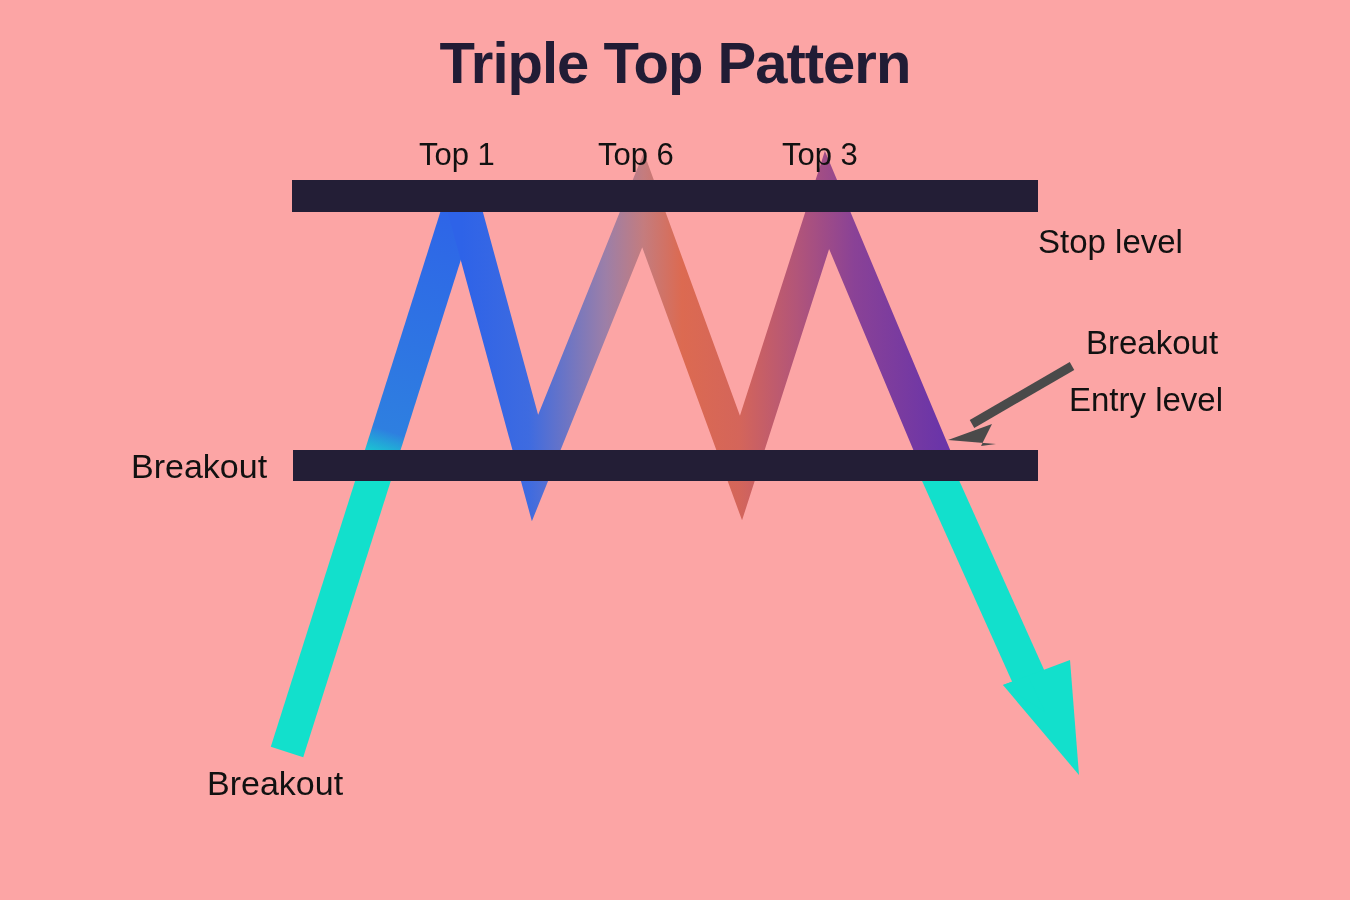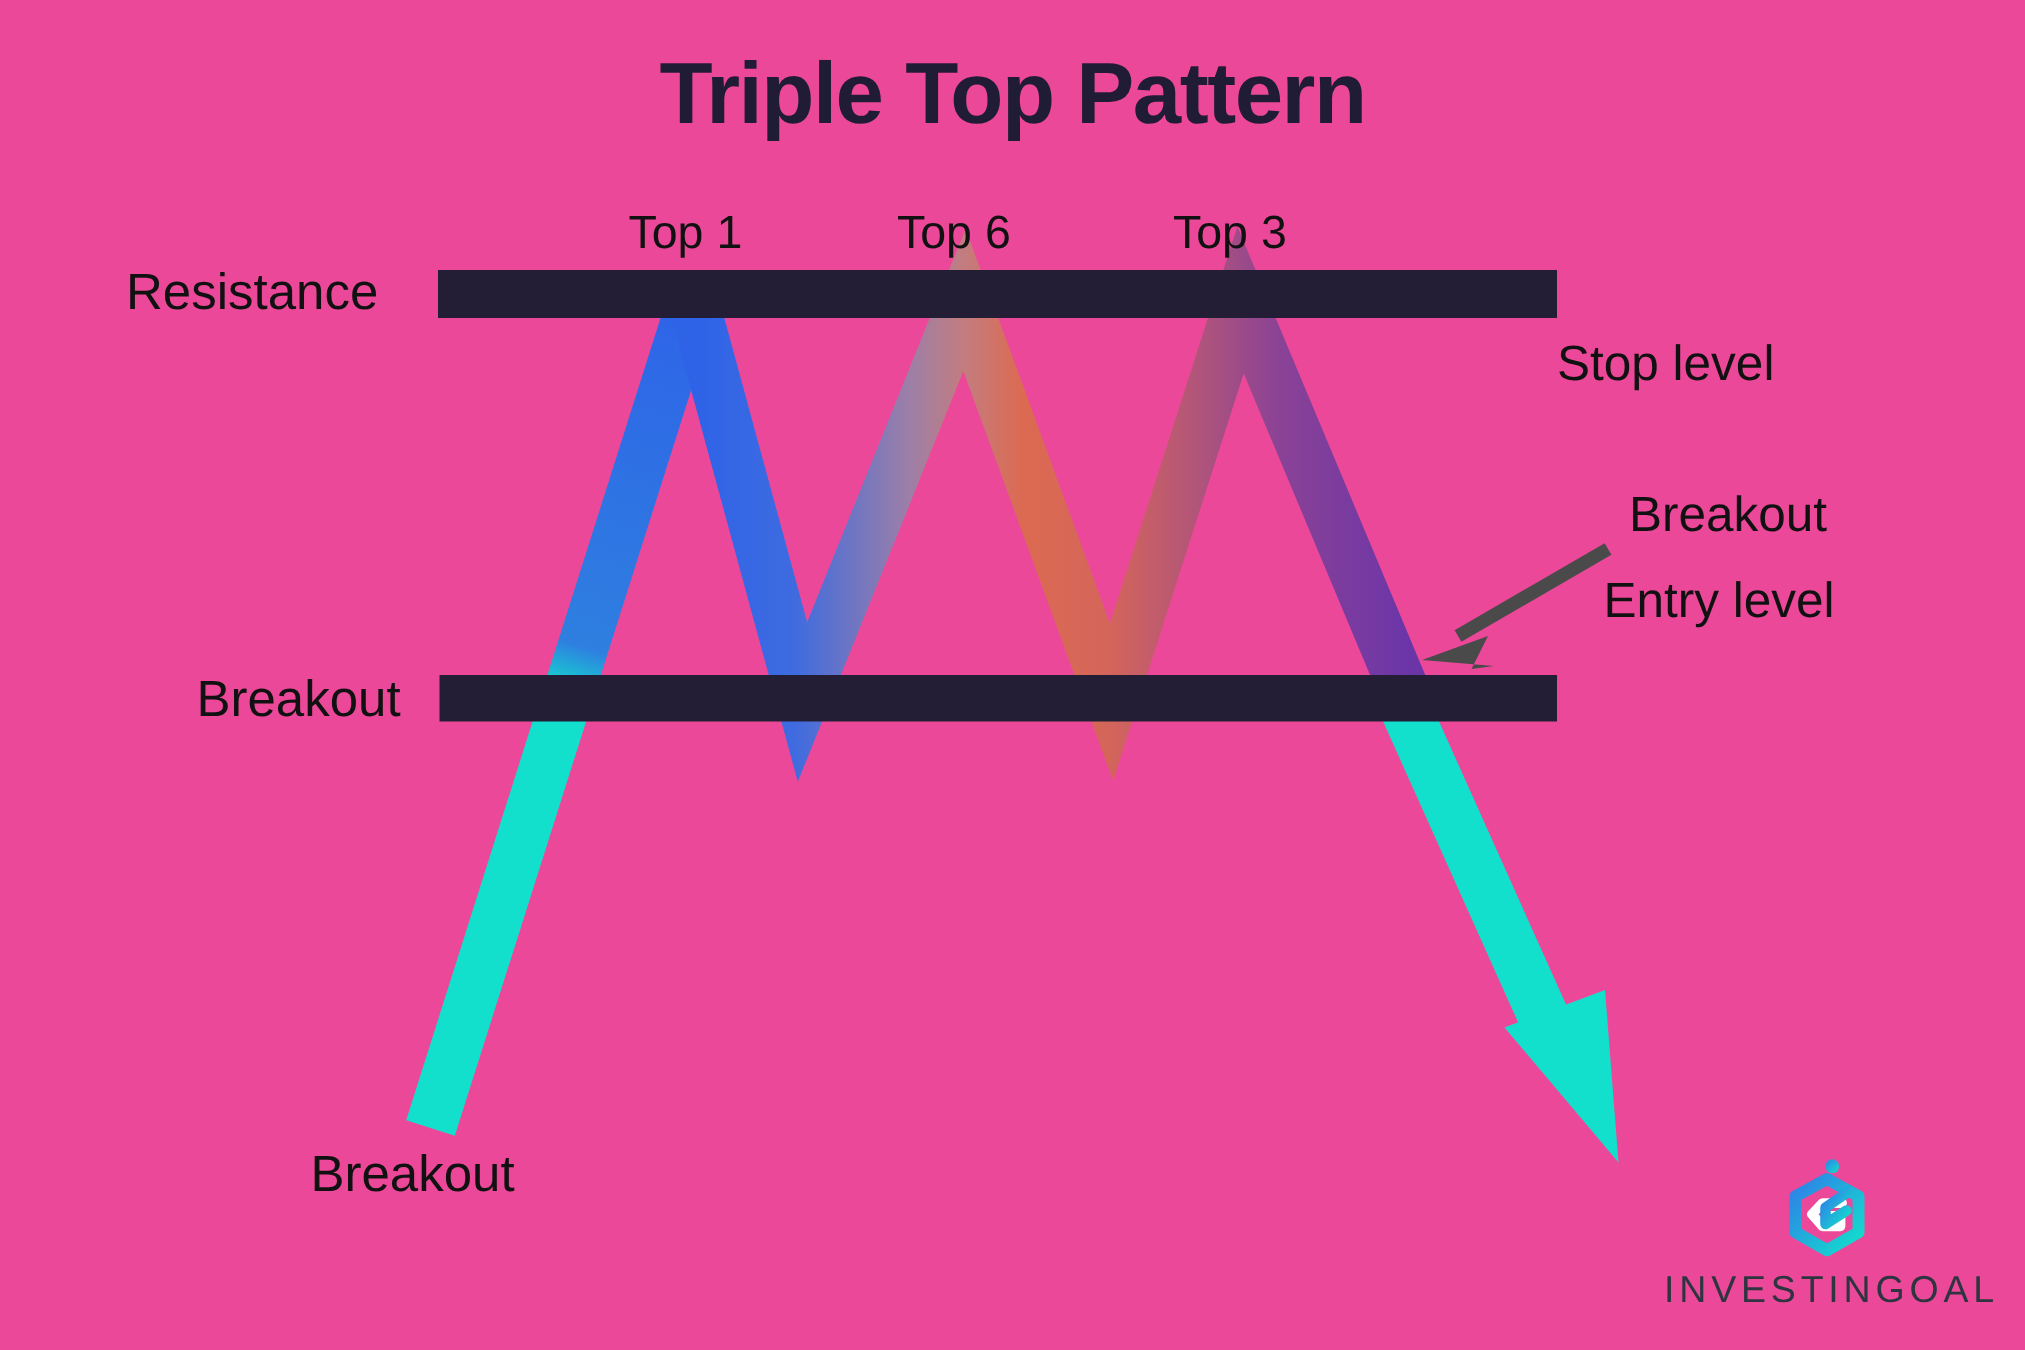--- a/index.html
+++ b/index.html
@@ -8,21 +8,21 @@
     padding: 0;
     background: #ffffff;
   }
   body {
     font-family: "Liberation Sans", sans-serif;
   }
   #stage {
     position: relative;
     width: 1350px;
     height: 900px;
-    background: #ec4899;
+    background: #fca5a5;
     overflow: hidden;
   }
   #chart-svg {
     position: absolute;
     left: 0;
     top: 0;
     width: 1350px;
     height: 900px;
     display: block;
   }
@@ -134,33 +134,23 @@
     <rect x="293" y="450" width="745" height="31" fill="#231E36"></rect>
 
     <g>
       <line x1="1072" y1="366" x2="972" y2="424" stroke="#4A4A4A" stroke-width="9" stroke-linecap="butt"></line>
       <path d="M 948 440 L 992 424 L 981 446 L 996 444 Z" fill="#4A4A4A"></path>
     </g>
   </svg>
 
   <div id="page-title">Triple Top Pattern</div>
 
-  <div class="lbl" id="label-resistance">Resistance</div>
   <div class="lbl" id="label-support">Breakout</div>
   <div class="lbl" id="label-top1">Top 1</div>
   <div class="lbl" id="label-top2">Top 6</div>
   <div class="lbl" id="label-top3">Top 3</div>
   <div class="lbl" id="label-stop">Stop level</div>
   <div class="lbl" id="label-breakout">Breakout</div>
   <div class="lbl" id="label-entry">Entry level</div>
   <div class="lbl" id="label-uptrend">Breakout</div>
 
-  <div id="logo-block">
-    <svg id="logo-mark" viewBox="0 0 68 72">
-      <circle cx="34.5" cy="5.5" r="4.6" fill="url(#gradLogo)"></circle>
-      <path d="M31 14 L10 25.5 L10 49.5 L31 61.5 L52 49.5 L52 25.5 Z" fill="none" stroke="url(#gradLogo)" stroke-width="8" stroke-linejoin="round"></path>
-      <path d="M41 30 L28 30 L21 37.5 L28 45.5 L40 45.5 L40 38.5 L33.5 38.5" fill="none" stroke="#FFFFFF" stroke-width="6.5" stroke-linejoin="round" stroke-linecap="round"></path>
-      <path d="M46 22 L30 33 L30 44 L44 35" fill="none" stroke="url(#gradLogo)" stroke-width="7" stroke-linejoin="round" stroke-linecap="round"></path>
-    </svg>
-    <div id="logo-wordmark">INVESTINGOAL</div>
-  </div>
 
 </div>
 
 </body></html>

